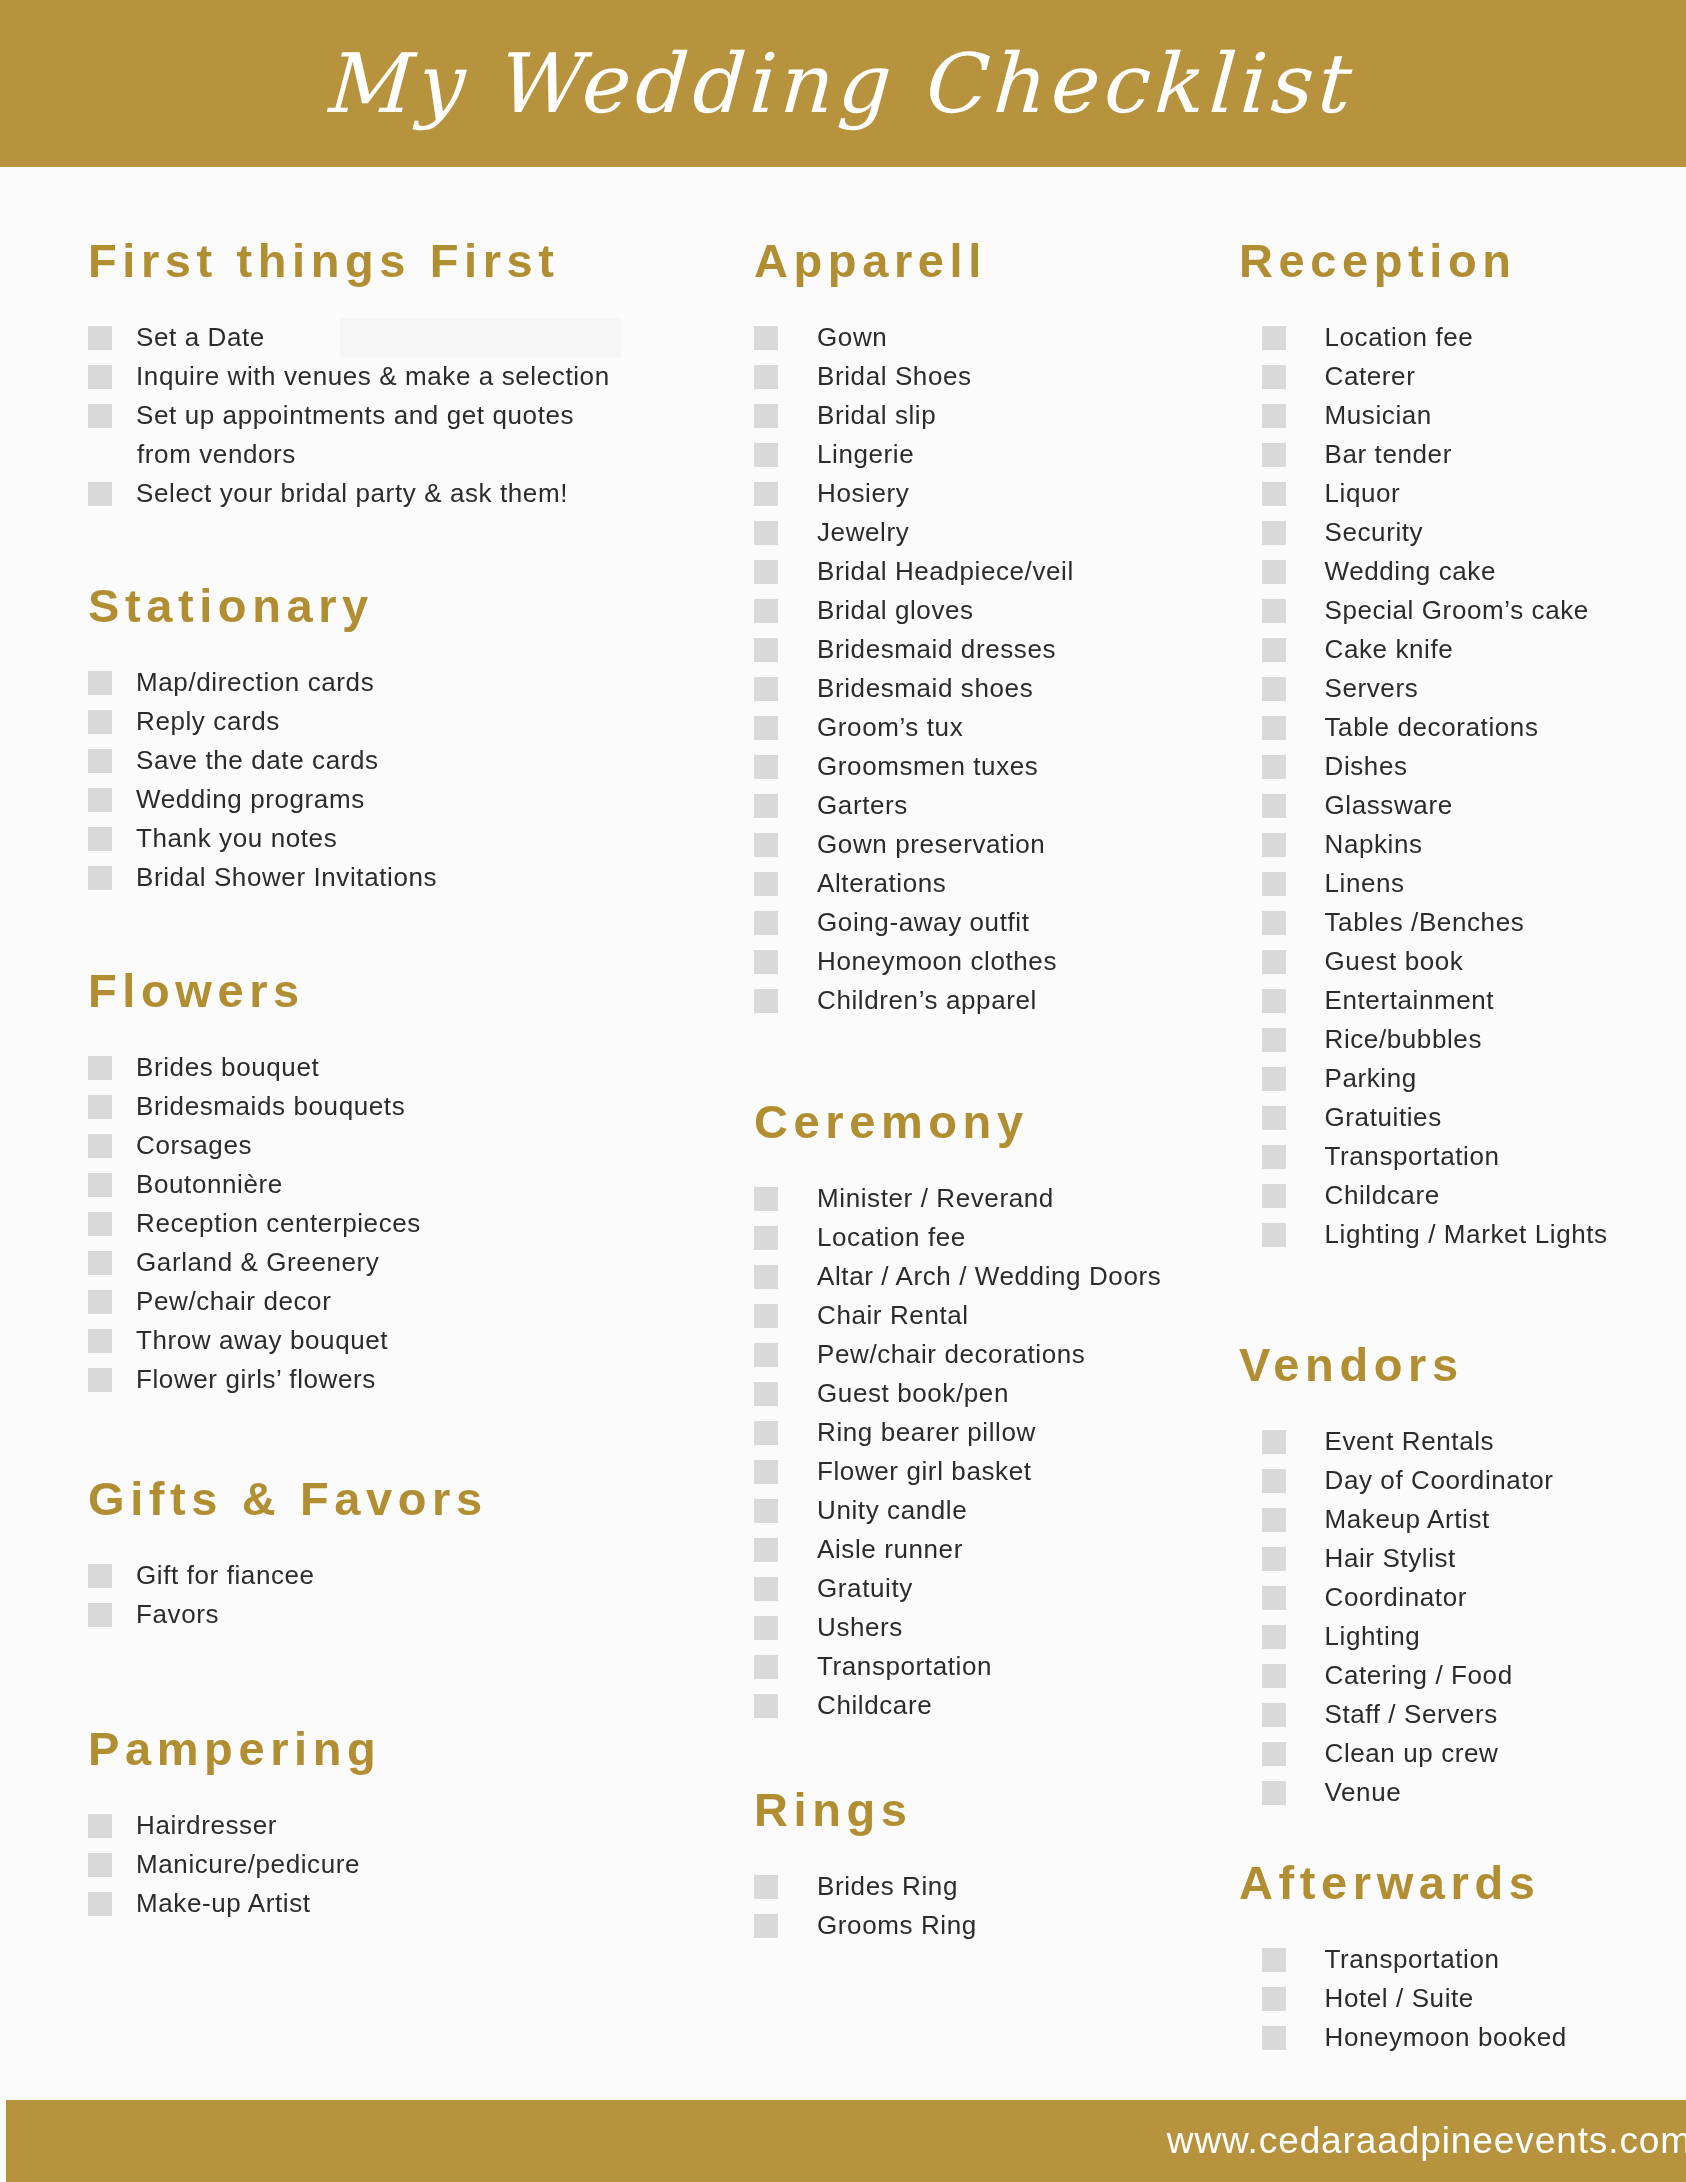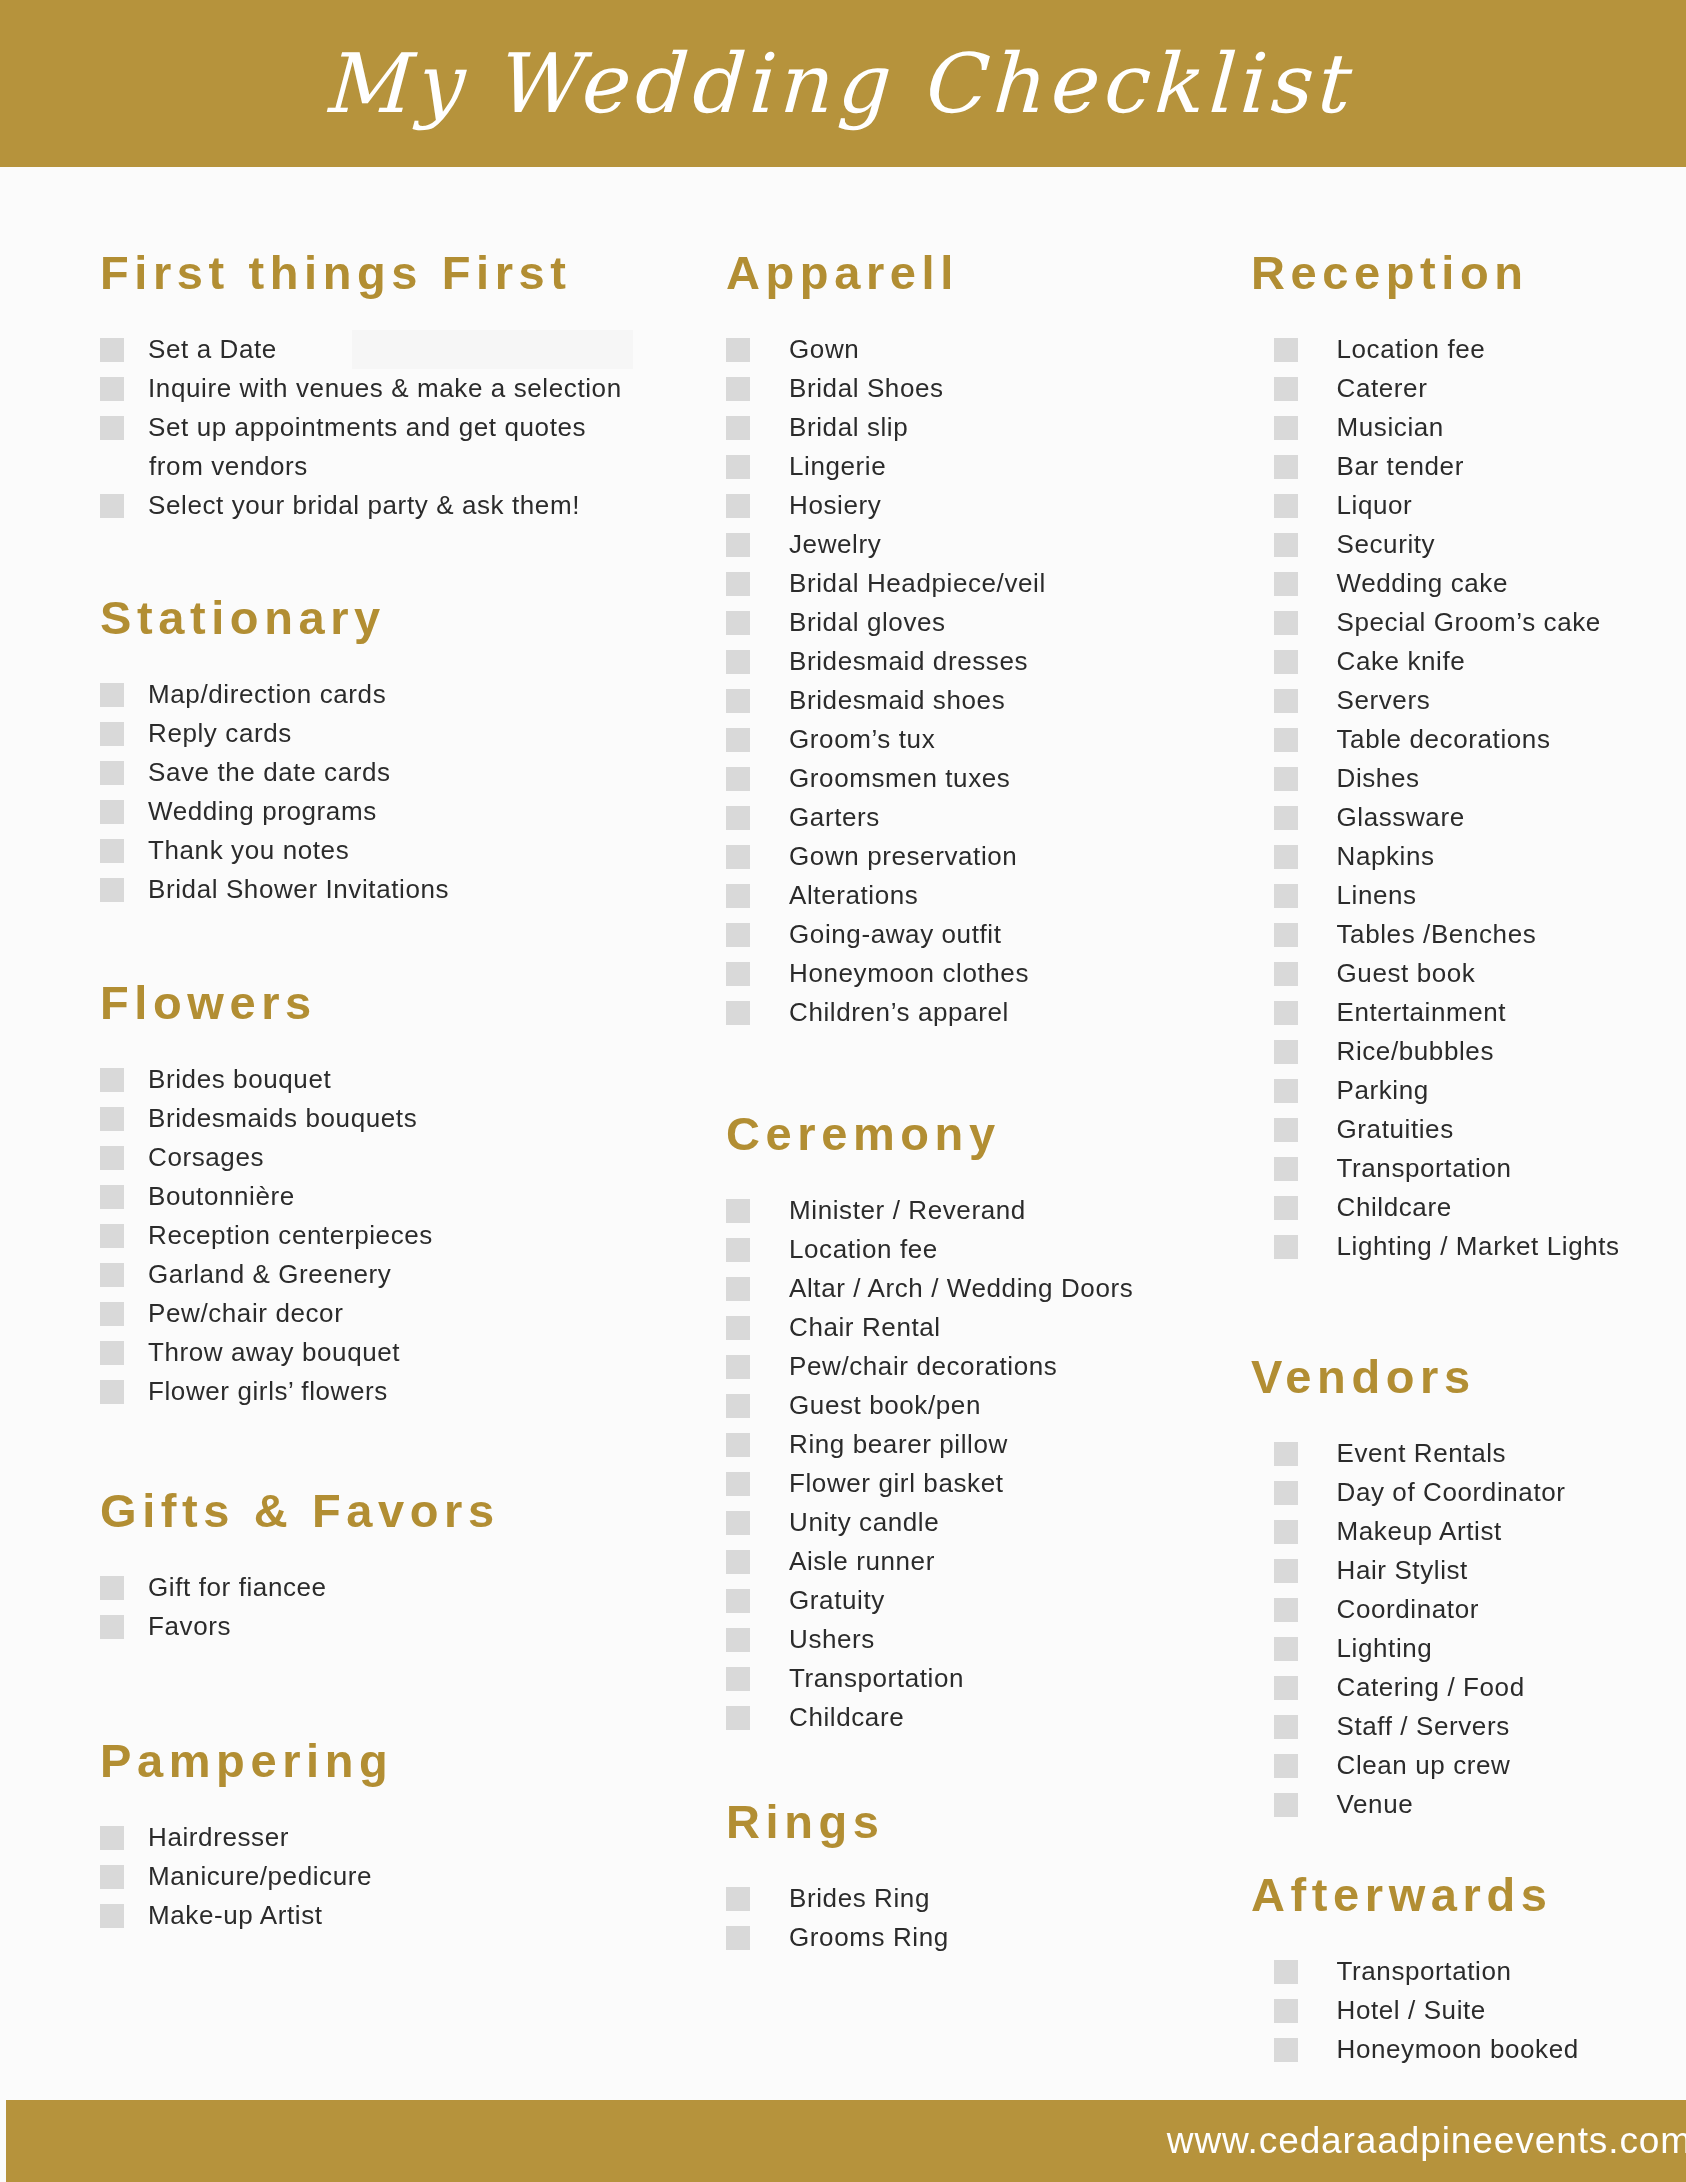--- a/index.html
+++ b/index.html
@@ -26,24 +26,24 @@
     position:absolute;top:2100px;left:6px;width:1686px;height:82px;
     background:#B6933C;
     display:flex;align-items:center;justify-content:flex-end;
   }
   .footer .url{
     color:#FFFFFF;font-size:37px;letter-spacing:0.9px;white-space:nowrap;
   }
   
   .col{position:absolute;top:230px}
   .col1{left:84px;width:646px}
-  .col2{left:710px;width:473px}
+  .col2{left:750px;width:473px}
   .col3{left:1235px;width:453px}
 
-  section{margin:16px;padding:0}
+  section{margin:4px;padding:0}
   .col1 section:nth-of-type(2){margin-top:66px}
   .col1 section:nth-of-type(3){margin-top:67px}
   .col1 section:nth-of-type(4){margin-top:73px}
   .col1 section:nth-of-type(5){margin-top:88px}
   .col2 section:nth-of-type(2){margin-top:75px}
   .col2 section:nth-of-type(3){margin-top:58px}
   .col3 section:nth-of-type(2){margin-top:84px}
   .col3 section:nth-of-type(3){margin-top:44px}
 
   h2{

